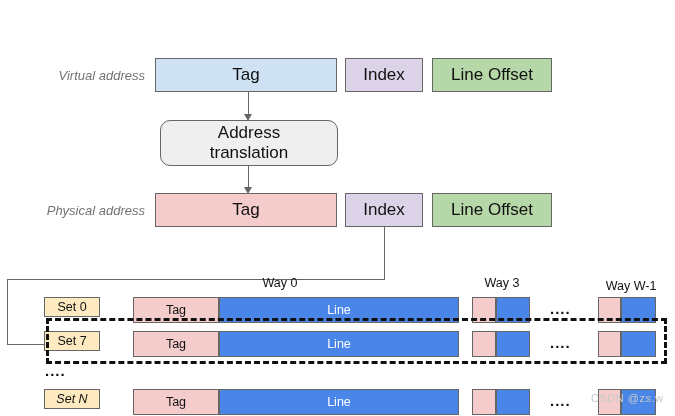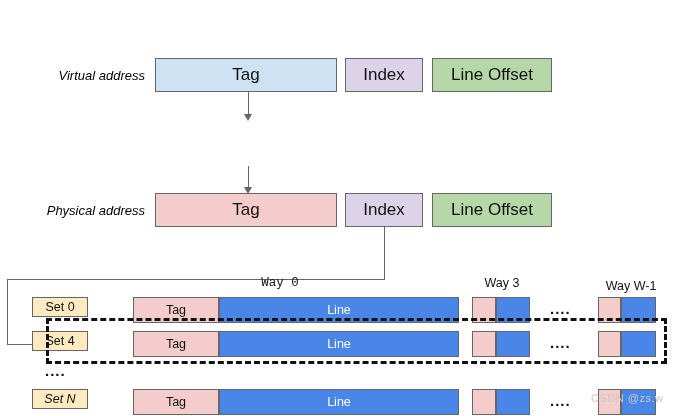--- a/index.html
+++ b/index.html
@@ -16,21 +16,21 @@
     box-sizing:border-box;
     border:1px solid #666666;
     display:flex;align-items:center;justify-content:center;
     color:#111111;
     white-space:nowrap;
   }
   .lbl{
     position:absolute;
     font-style:italic;
     font-size:13px;
-    color:#000000;
+    color:#737373;
     text-align:right;
     white-space:nowrap;
   }
   .plain{
     position:absolute;
     font-size:12.5px;
     color:#111111;
     white-space:nowrap;
     text-align:center;
   }
@@ -67,26 +67,26 @@
   #c3{left:384px;top:227px;width:1px;height:52px;}
   #c4{left:7px;top:279px;width:378px;height:1px;}
   #c5{left:7px;top:279px;width:1px;height:66px;}
   #c6{left:7px;top:344px;width:48px;height:1px;}
   .arrow{position:absolute;width:0;height:0;}
   #a1{left:244px;top:114px;border-left:4px solid transparent;border-right:4px solid transparent;border-top:7px solid #666666;}
   #a2{left:244px;top:187px;border-left:4px solid transparent;border-right:4px solid transparent;border-top:7px solid #666666;}
   #a3{left:53px;top:340px;border-top:4px solid transparent;border-bottom:4px solid transparent;border-left:7px solid #666666;}
 
   
-  #wh0{left:240px;top:276px;width:80px;font-family:Liberation Mono, monospace;}
+  #wh0{left:240px;top:276px;width:80px;}
   #wh1{left:462px;top:276px;width:80px;}
   #whW{left:586px;top:279px;width:90px;}
 
   
-  .setbox{background:#fdeac0;font-size:12.5px;width:56px;height:20px;left:32px;}
+  .setbox{background:#fdeac0;font-size:12.5px;width:56px;height:20px;left:44px;}
   #set0{top:297px;}
   #set1{top:331px;}
   #setN{top:389px;font-style:italic;}
   #setdots{left:45px;top:362px;}
 
   
   .w0tag{background:#f4cccc;left:133px;width:86px;height:26px;font-size:12.5px;}
   .w0line{background:#4a86e8;left:219px;width:240px;height:26px;font-size:12.5px;color:#ffffff;}
   .w1tag{background:#f4cccc;left:472px;width:24px;height:26px;}
   .w1line{background:#4a86e8;left:496px;width:34px;height:26px;}
@@ -118,20 +118,24 @@
 
   <div class="box" id="va-tag">Tag</div>
 
   <div class="box" id="va-index">Index</div>
 
   <div class="box" id="va-offset">Line Offset</div>
 
   <div class="ln" id="c1"></div>
   <div class="arrow" id="a1"></div>
 
+  <div class="box" id="xlate">
+    <span>Address</span>
+    <span>translation</span>
+  </div>
 
   <div class="ln" id="c2"></div>
   <div class="arrow" id="a2"></div>
 
   <div class="lbl" style="left:20px;top:203px;width:125px;">Physical address</div>
 
   <div class="box" id="pa-tag">Tag</div>
 
   <div class="box" id="pa-index">Index</div>
 
@@ -149,21 +153,21 @@
 
   <div class="box setbox" id="set0">Set 0</div>
   <div class="box w0tag" id="r0" style="top:297px;">Tag</div>
   <div class="box w0line" style="top:297px;">Line</div>
   <div class="box w1tag" style="top:297px;"></div>
   <div class="box w1line" style="top:297px;"></div>
   <div class="dots middots" style="top:300px;">....</div>
   <div class="box wWtag" style="top:297px;"></div>
   <div class="box wWline" style="top:297px;"></div>
 
-  <div class="box setbox" id="set1">Set 4</div>
+  <div class="box setbox" id="set1">Set 7</div>
   <div class="box w0tag" style="top:331px;">Tag</div>
   <div class="box w0line" style="top:331px;">Line</div>
   <div class="box w1tag" style="top:331px;"></div>
   <div class="box w1line" style="top:331px;"></div>
   <div class="dots middots" style="top:334px;">....</div>
   <div class="box wWtag" style="top:331px;"></div>
   <div class="box wWline" style="top:331px;"></div>
 
   <div id="dash"></div>
 

